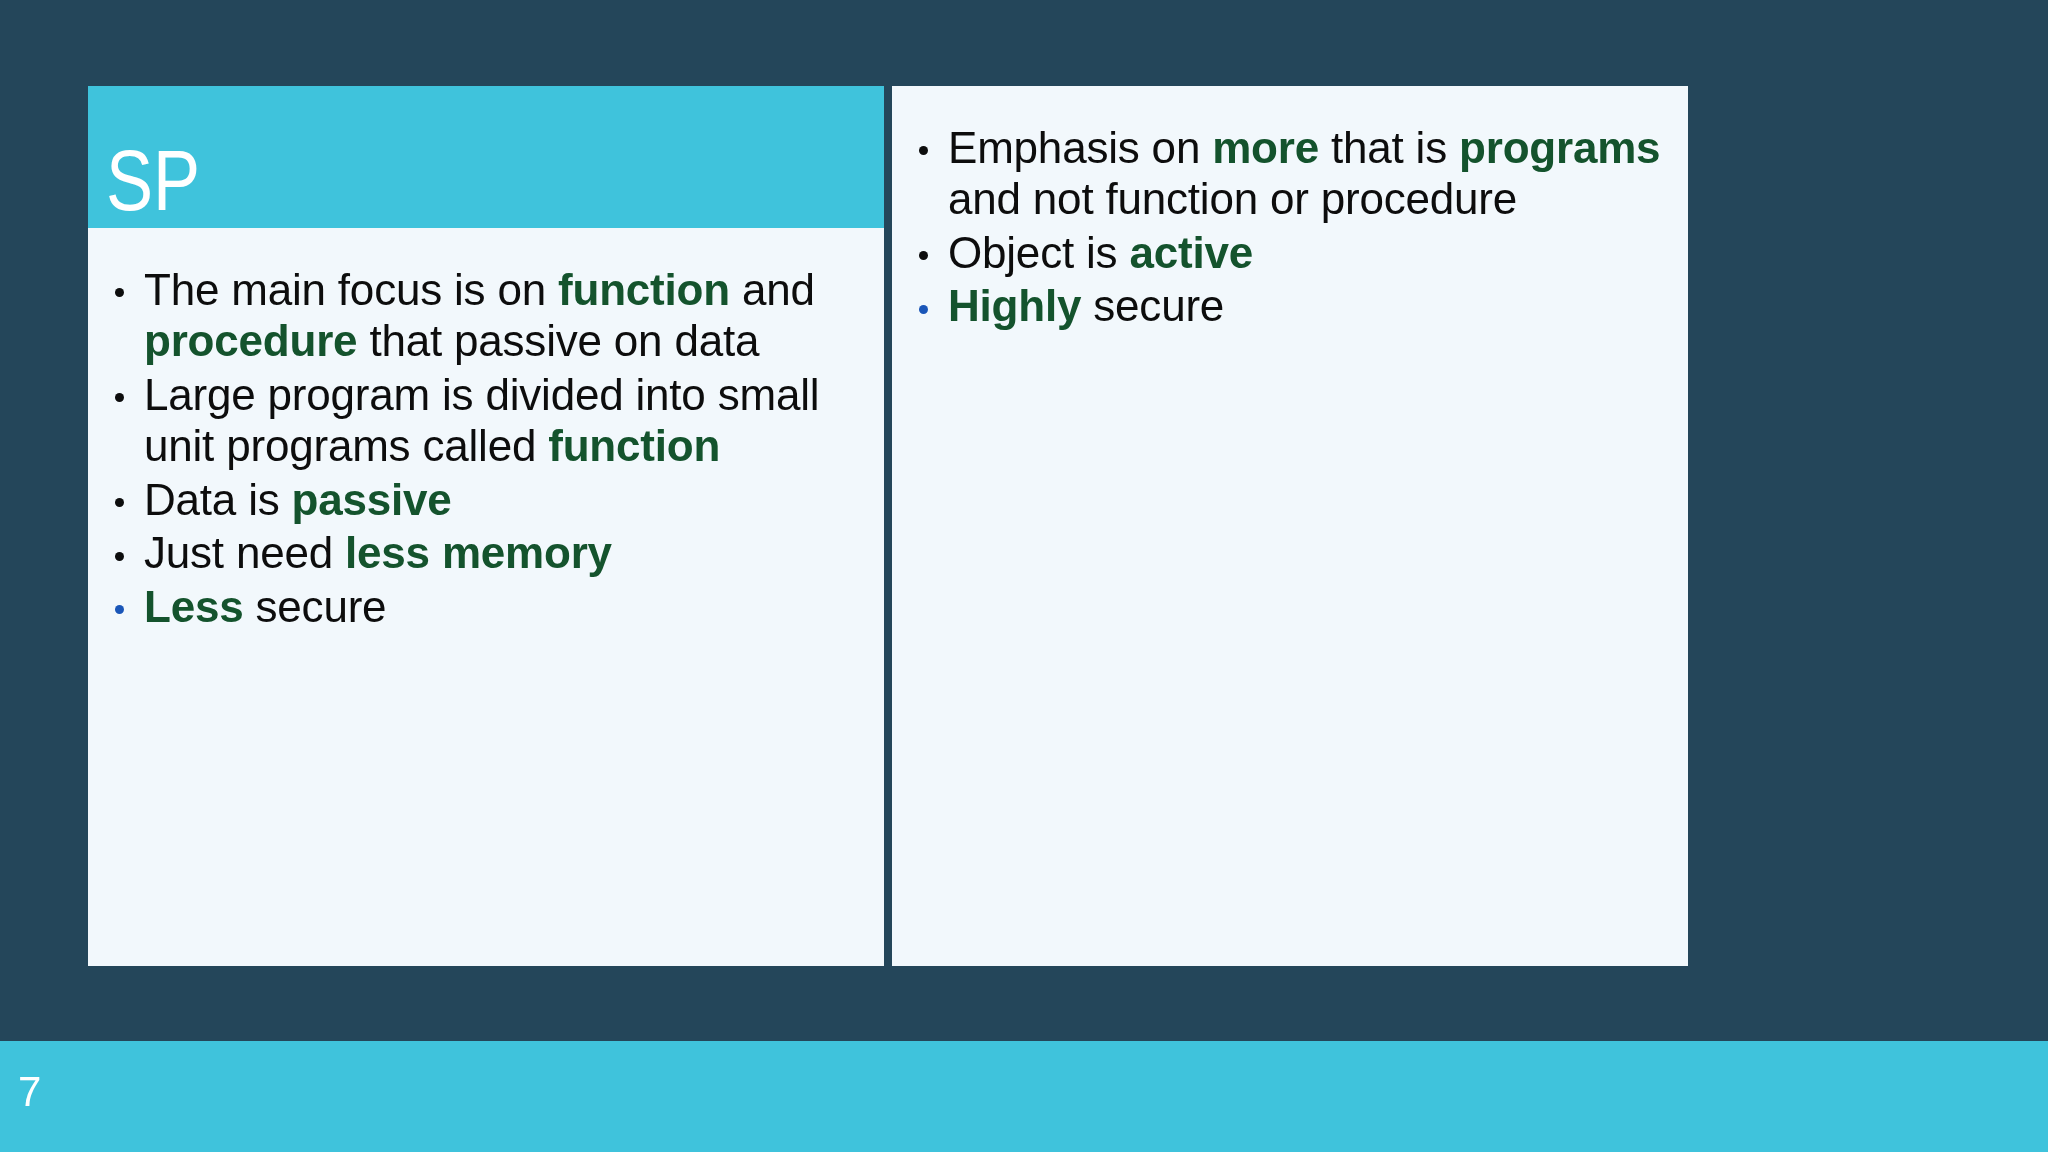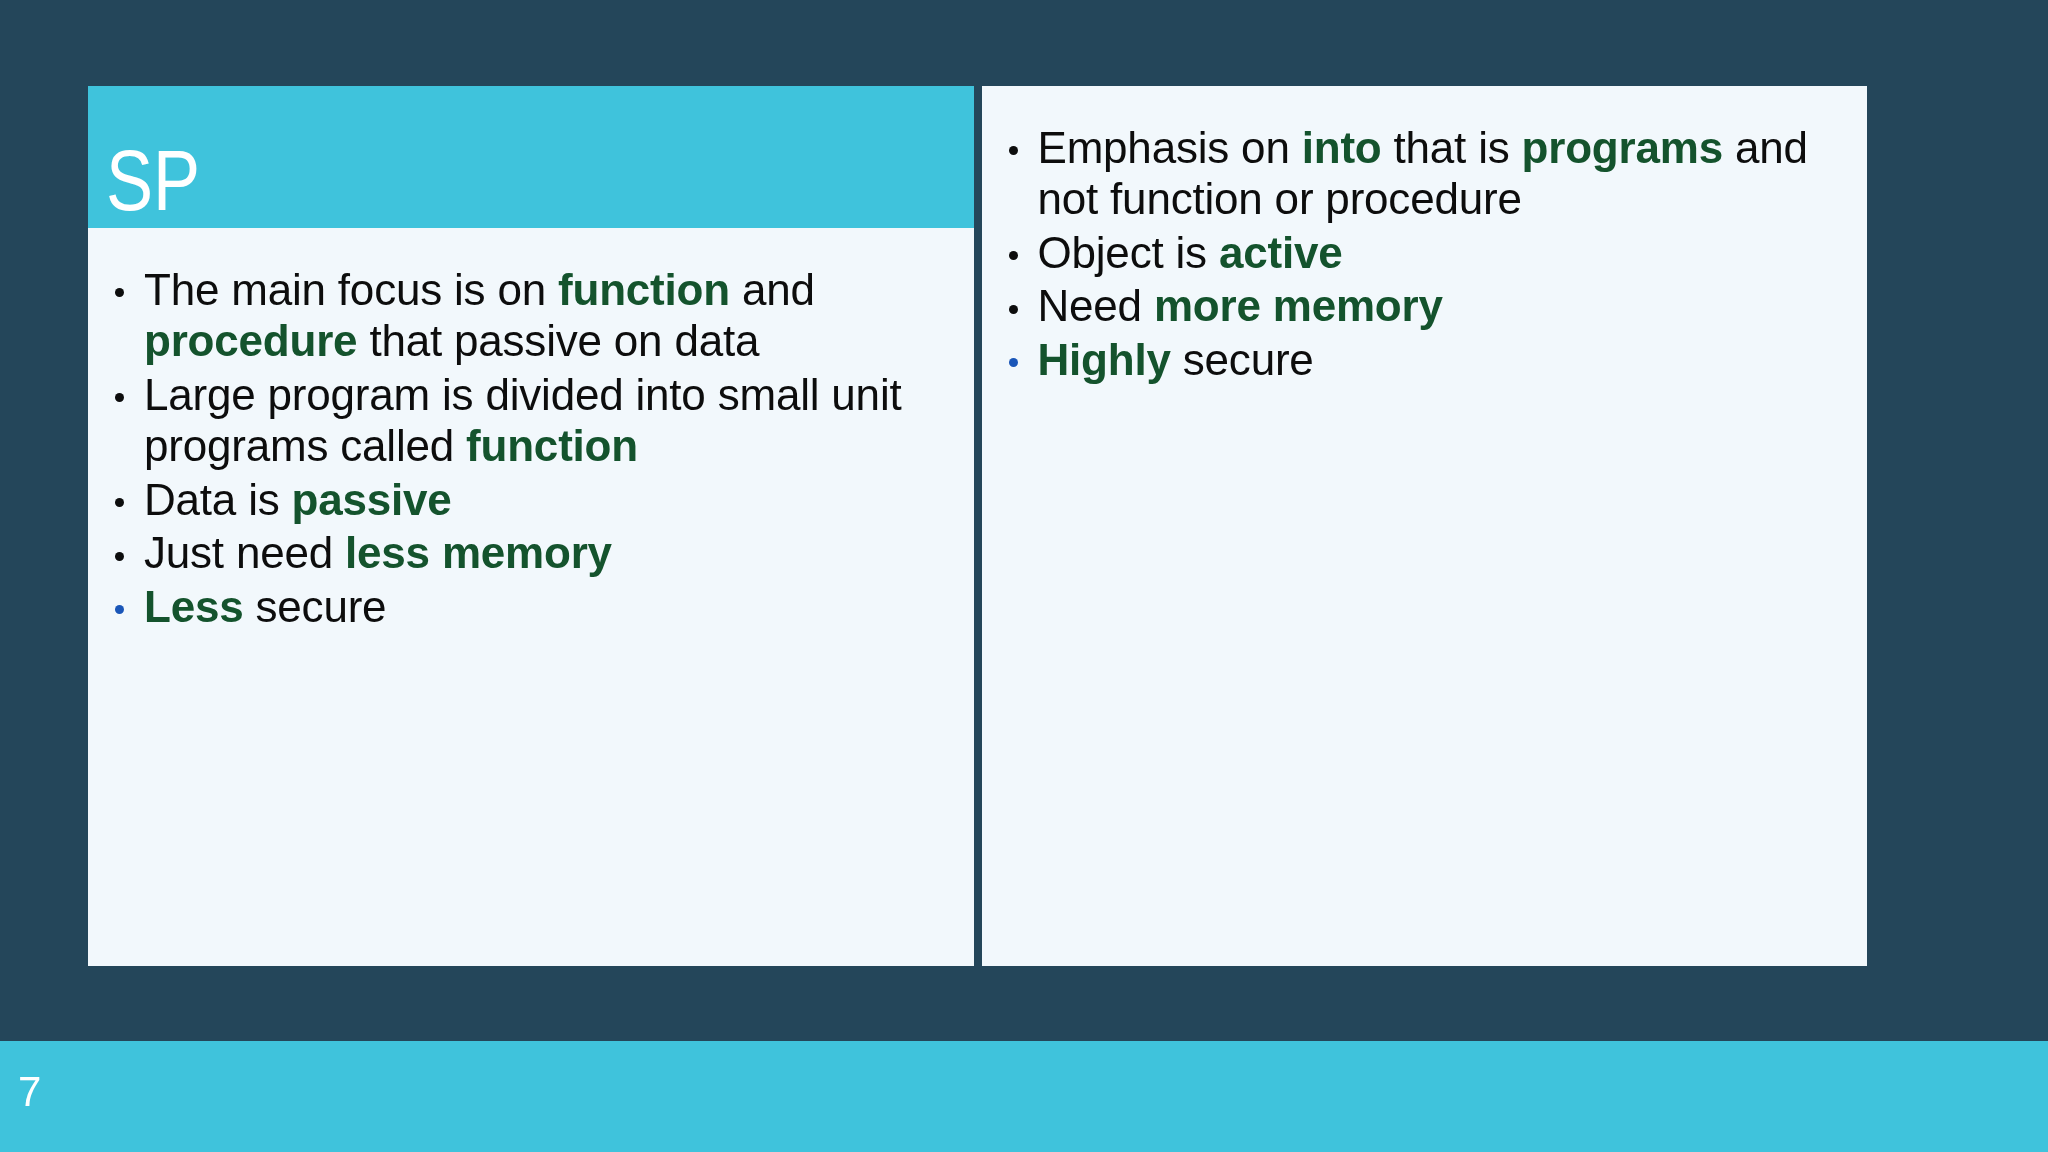--- a/index.html
+++ b/index.html
@@ -8,21 +8,21 @@
     width:2048px; height:1152px;
     overflow:hidden;
     font-family:"Liberation Sans", sans-serif;
   }
   body { background:#24465A; position:relative; }
 
   
   .table-wrap{
     position:absolute;
     left:88px; top:86px;
-    width:1779px; height:880px;
+    width:1600px; height:880px;
     display:flex;
     background:#24465A;
   }
   .col{
     flex:1 1 0;
     display:flex;
     flex-direction:column;
     min-width:0;
   }
   .col.left{ width:700px; }
@@ -122,23 +122,22 @@
           <li class="blue-dot"><span class="dot"></span><span class="txt hl">Less</span><span class="txt"> secure</span></li>
         </ul>
     </div>
   </div>
 
   <div class="col-divider"></div>
 
   <div class="col right">
     <div class="col-body">
       <ul class="bullets" id="list-1">
-          <li><span class="dot"></span><span class="txt">Emphasis on </span><span class="txt hl">into</span><span class="txt"> that is </span><span class="txt hl">programs</span><span class="txt"> and not function or procedure</span></li>
+          <li><span class="dot"></span><span class="txt">Emphasis on </span><span class="txt hl">more</span><span class="txt"> that is </span><span class="txt hl">programs</span><span class="txt"> and not function or procedure</span></li>
           <li><span class="dot"></span><span class="txt">Object is </span><span class="txt hl">active</span></li>
-          <li><span class="dot"></span><span class="txt">Need </span><span class="txt hl">more memory</span></li>
           <li class="blue-dot"><span class="dot"></span><span class="txt hl">Highly</span><span class="txt"> secure</span></li>
         </ul>
     </div>
   </div>
 
 </div>
 
 <div class="footer-bar">
   <span class="page-number">7</span>
 </div>

